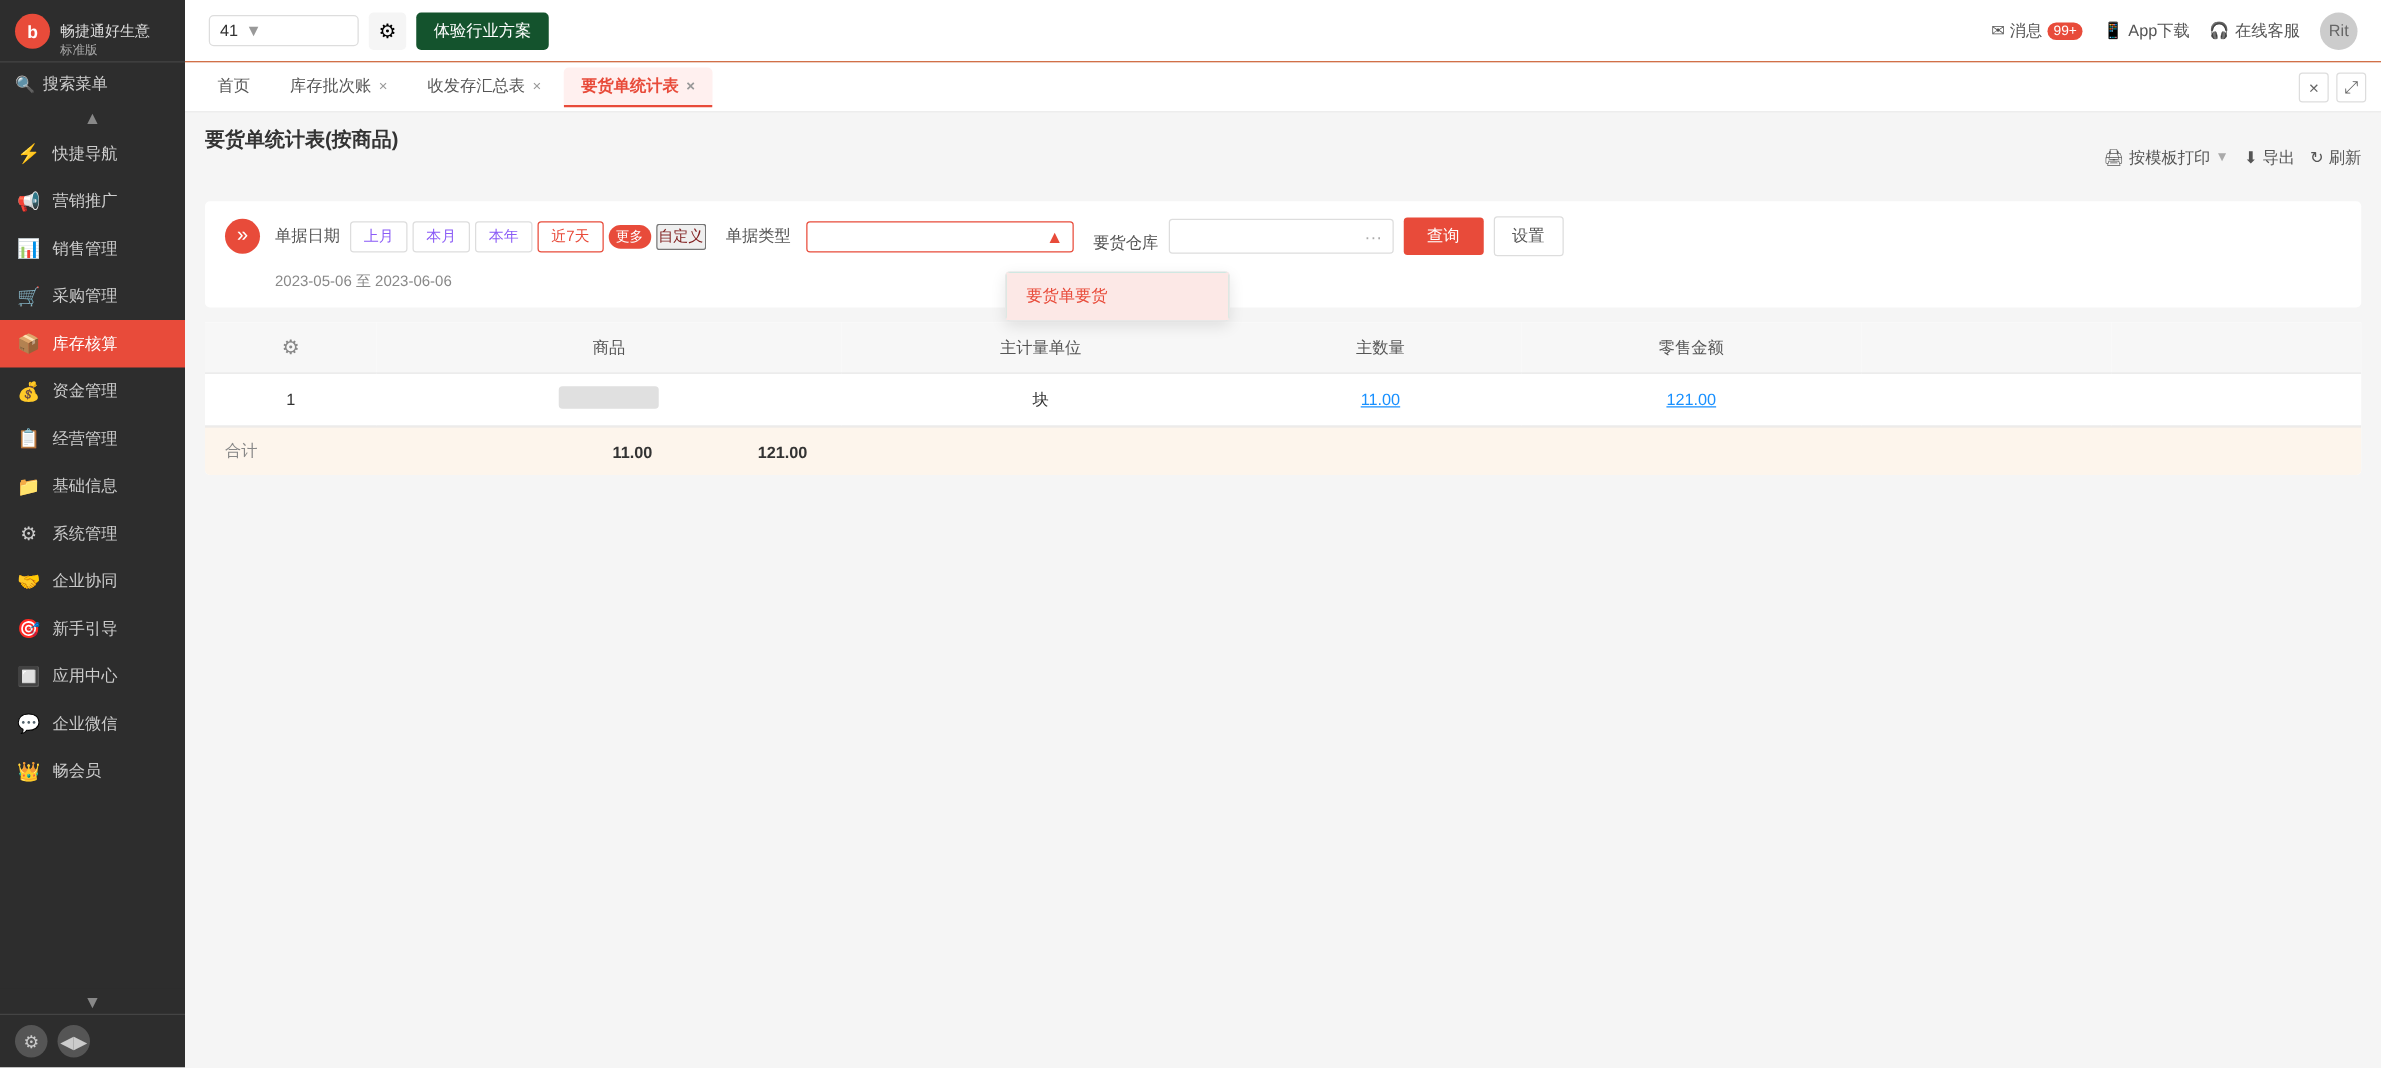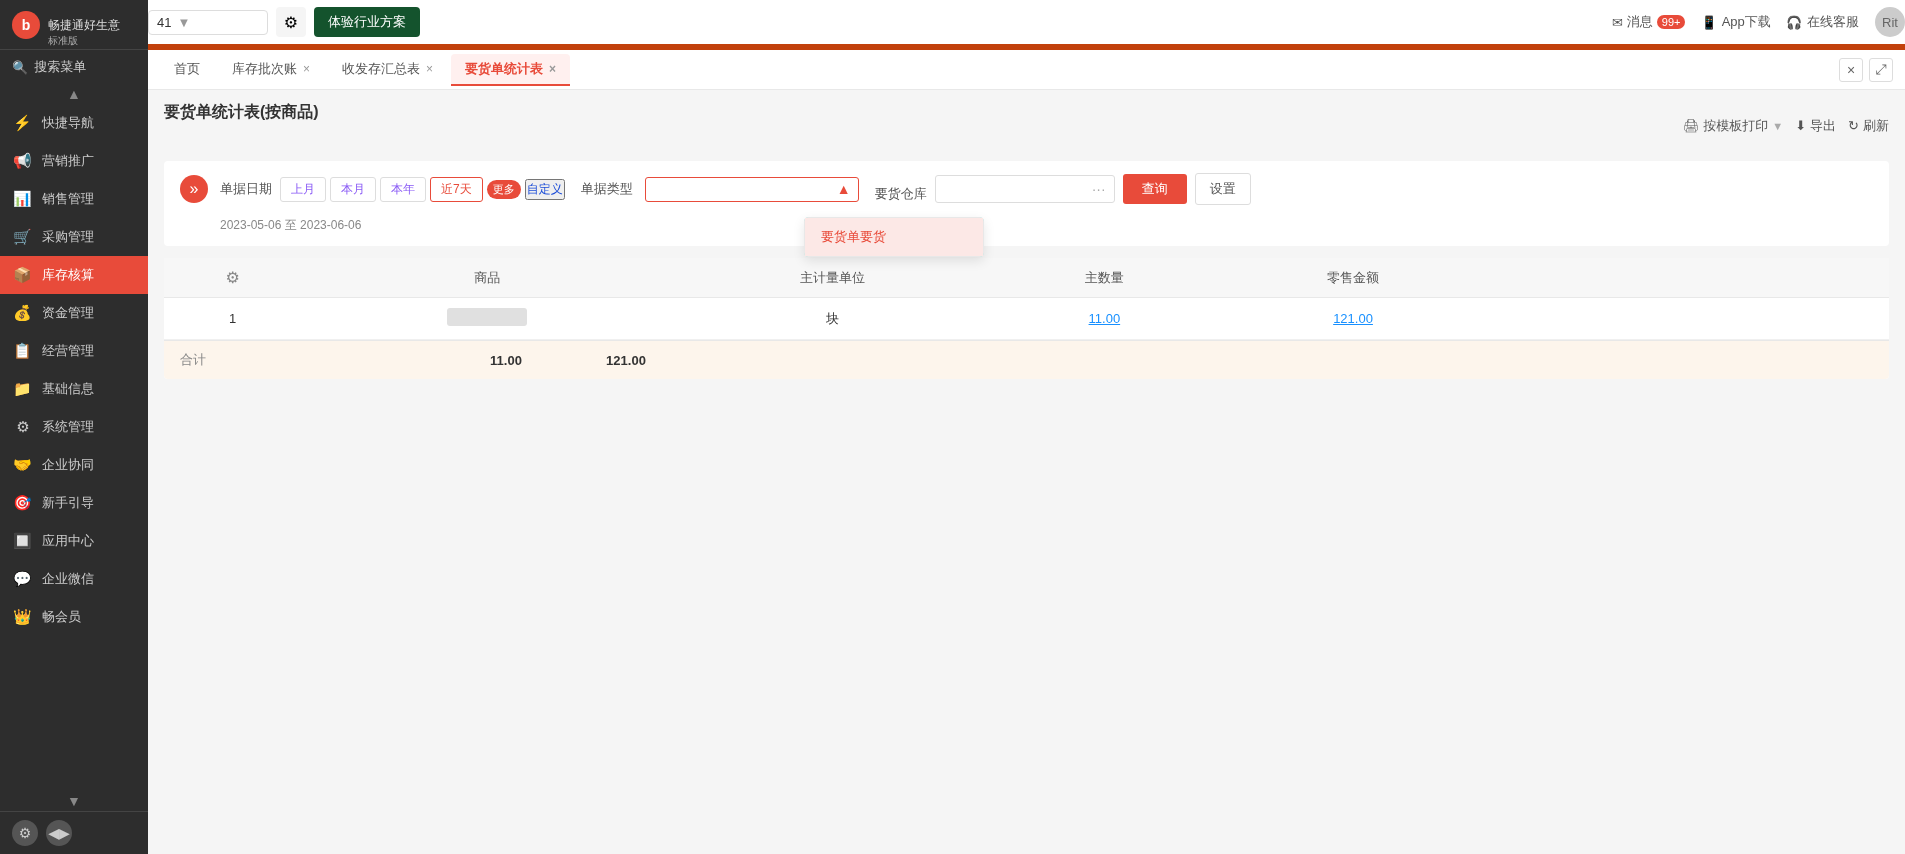--- a/index.html
+++ b/index.html
@@ -85,22 +85,22 @@
 
     
     .main { flex: 1; display: flex; flex-direction: column; overflow: hidden; }
 
     
     .topbar {
       height: 50px;
       background: #fff;
       display: flex;
       align-items: center;
-      padding: 0 0;
-      border-bottom: 6px solid #c2410c;
+      padding: 0 19px;
+      border-bottom: 1px solid #c2410c;
       justify-content: space-between;
     }
     .topbar-left { display: flex; align-items: center; gap: 8px; }
     .topbar-selector {
       display: flex;
       align-items: center;
       border: 1px solid #ddd;
       border-radius: 4px;
       padding: 4px 8px;
       font-size: 13px;
@@ -199,21 +199,21 @@
       color: #8b5cf6;
     }
     .date-btn.active { border-color: #e84b3a; color: #e84b3a; }
     .date-badge {
       background: #e84b3a;
       color: white;
       border-radius: 10px;
       padding: 2px 6px;
       font-size: 11px;
     }
-    .date-custom { font-size: 12px; color: #1d4ed8; cursor: pointer; }
+    .date-custom { font-size: 12px; color: #7f1d1d; cursor: pointer; }
     .date-range { font-size: 12px; color: #888; margin-top: 4px; }
     .filter-input-wrap {
       position: relative;
       display: flex;
       align-items: center;
     }
     .filter-select {
       border: 1px solid #e84b3a;
       border-radius: 3px;
       padding: 4px 28px 4px 8px;

